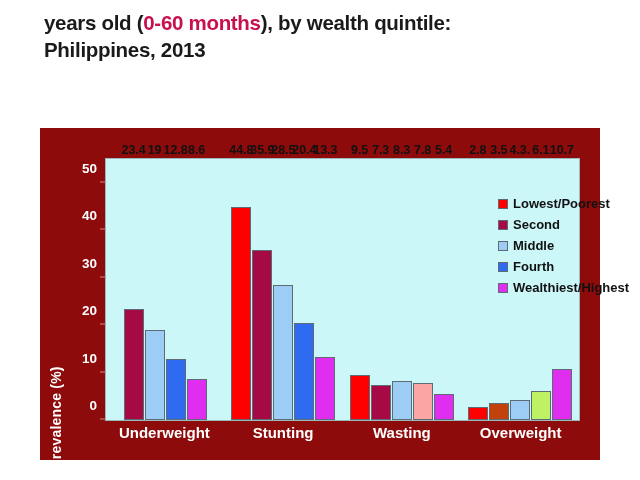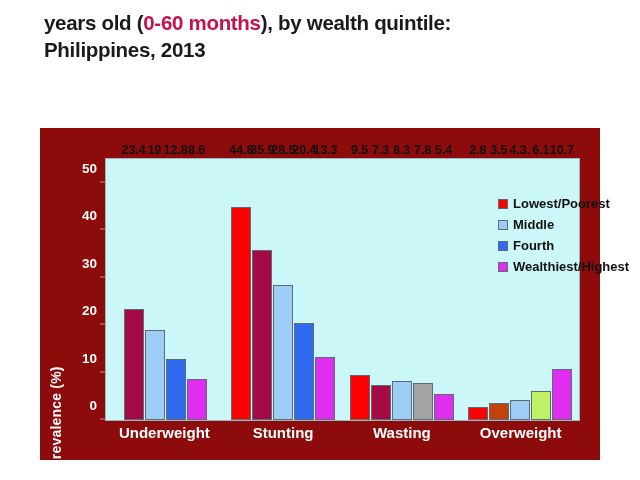--- a/index.html
+++ b/index.html
@@ -258,21 +258,21 @@
             <div class="bar" style="height: 13.2727%; background: rgb(165, 10, 68);">
               <div class="bar-label">7.3</div>
             </div>
           </div>
           <div class="bar-wrap">
             <div class="bar" style="height: 15.0909%; background: rgb(157, 205, 245);">
               <div class="bar-label">8.3</div>
             </div>
           </div>
           <div class="bar-wrap">
-            <div class="bar" style="height: 14.1818%; background: #a3a3a3;">
+            <div class="bar" style="height: 14.1818%; background: #fca5a5;">
               <div class="bar-label">7.8</div>
             </div>
           </div>
           <div class="bar-wrap">
             <div class="bar" style="height: 9.81818%; background: rgb(224, 46, 240);">
               <div class="bar-label">5.4</div>
             </div>
           </div>
         </div>
         <div class="group">
@@ -301,20 +301,24 @@
               <div class="bar-label">10.7</div>
             </div>
           </div>
         </div>
       </div>
 
     <div id="legend">
         <div class="legend-row">
           <span class="legend-swatch" style="background: rgb(255, 0, 0);"></span>
           <span class="legend-text">Lowest/Poorest</span>
+        </div>
+        <div class="legend-row">
+          <span class="legend-swatch" style="background: rgb(165, 10, 68);"></span>
+          <span class="legend-text">Second</span>
         </div>
         <div class="legend-row">
           <span class="legend-swatch" style="background: rgb(157, 205, 245);"></span>
           <span class="legend-text">Middle</span>
         </div>
         <div class="legend-row">
           <span class="legend-swatch" style="background: rgb(46, 107, 240);"></span>
           <span class="legend-text">Fourth</span>
         </div>
         <div class="legend-row">

